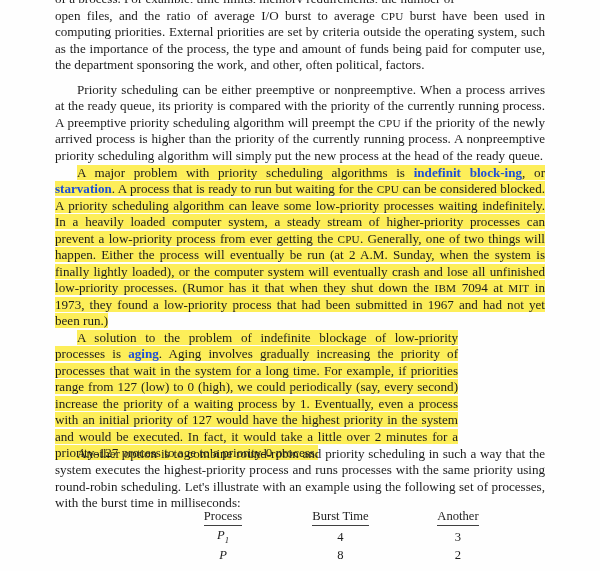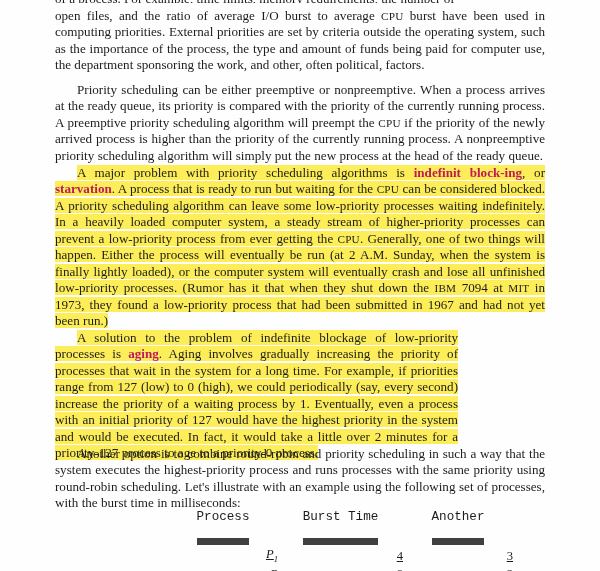--- a/index.html
+++ b/index.html
@@ -56,21 +56,21 @@
     text-align: justify;
     color: #1c1c1c;
     white-space: nowrap;
   }
   .hl {
     background: #fdee59;
     box-decoration-break: clone;
     -webkit-box-decoration-break: clone;
   }
   .term {
-    color: #be185d;
+    color: #1d4ed8;
     font-weight: bold;
   }
   .sc {
     font-size: 0.855em;
     letter-spacing: 0.2px;
   }
   
   .proc-table {
     position: absolute;
     left: 168px;
@@ -79,30 +79,28 @@
     border-collapse: collapse;
     font-size: 12.6px;
     color: #1c1c1c;
   }
   .proc-table th {
     font-weight: normal;
     padding: 0 0 1px 0;
     text-align: center;
   }
   .proc-table th span.hd {
-    border-bottom: 7px solid #404040;
-    padding-bottom: 14px;
+    border-bottom: 1px solid #404040;
+    padding-bottom: 1px;
     display: inline-block;
-    font-family: Liberation Mono, monospace;
   }
   .proc-table td {
-    text-align: right;
+    text-align: center;
     padding: 1px 0 0 0;
     line-height: 14.5px;
-    text-decoration: underline;
   }
   .pname {
     font-style: italic;
     font-family: "Liberation Serif", "DejaVu Serif", serif;
   }
   .pname sub {
     font-size: 0.68em;
     font-style: italic;
   }
   .colA { width: 110px; }

